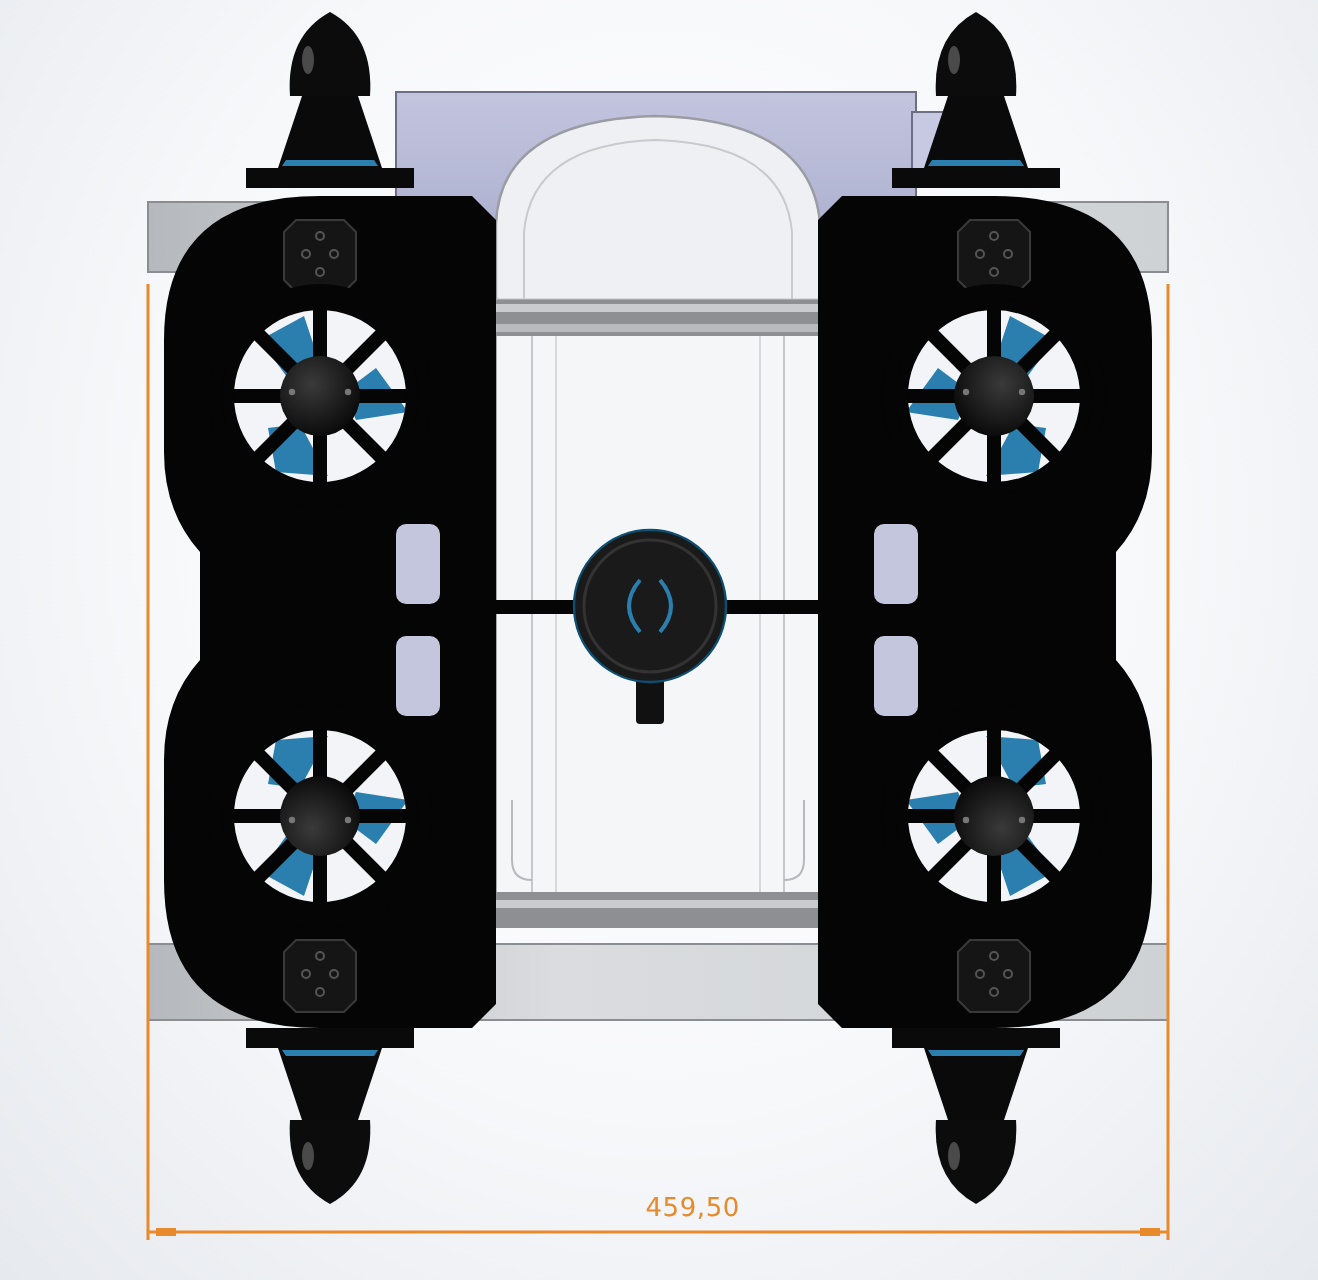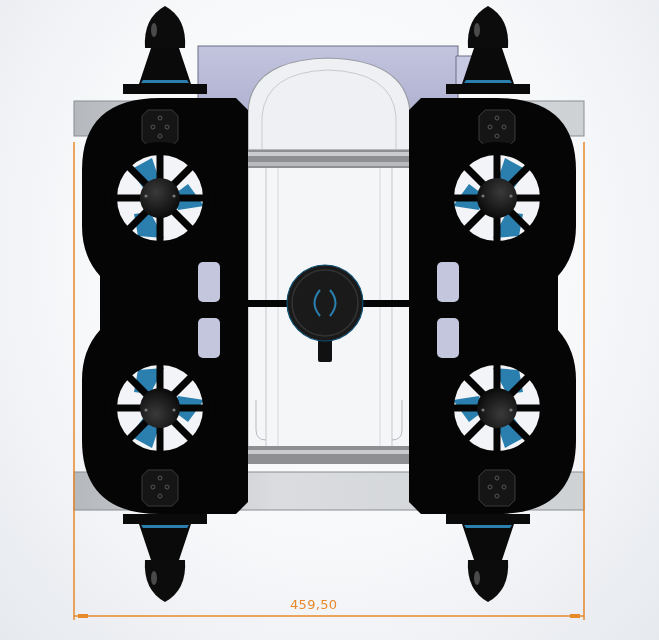--- a/index.html
+++ b/index.html
@@ -1,20 +1,20 @@
 <!DOCTYPE html>
 <html><head>
 <meta charset="utf-8">
 <style>
   html,body{margin:0;padding:0;}
   body{width:659px;height:640px;overflow:hidden;font-family:"DejaVu Sans",sans-serif;}
   #viewport{position:relative;width:659px;height:640px;
     background:radial-gradient(ellipse at 50% 40%,#ffffff 0%,#f7f8fa 55%,#e6e9ee 100%);}
   svg{position:absolute;left:0;top:0;}
-  .dim-text{position:absolute;left:290px;top:597px;width:80px;text-align:left;
+  .dim-text{position:absolute;left:290px;top:597px;width:80px;text-align:right;
     font-size:13px;color:#e8892b;letter-spacing:0.3px;}
 </style>
 </head>
 <body>
 
 <div id="viewport">
 <svg width="659" height="640" viewBox="0 0 659 640">
   <defs>
     <linearGradient id="barGrad" x1="0" x2="1" y1="0" y2="0">
       <stop offset="0" stop-color="#b5b8bc"></stop>

